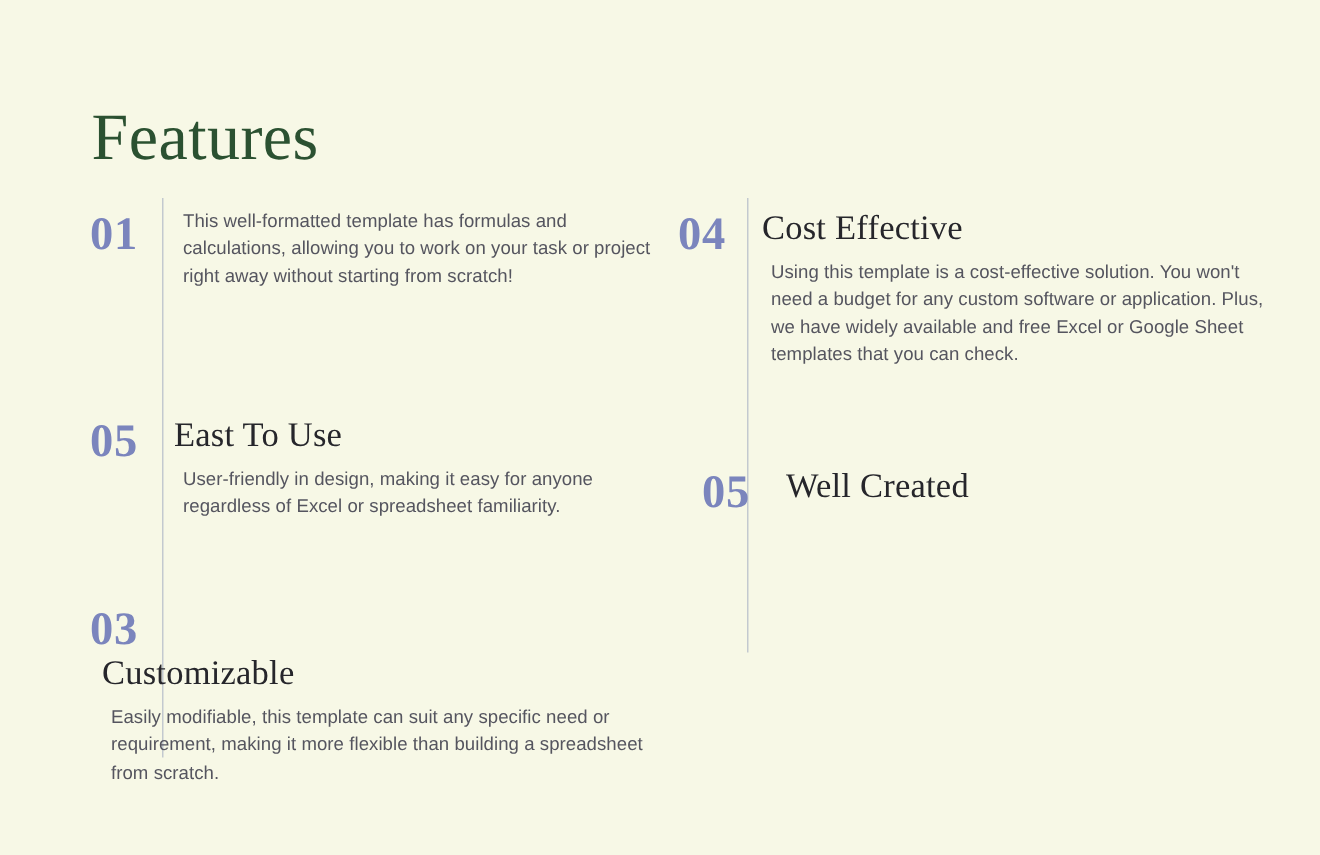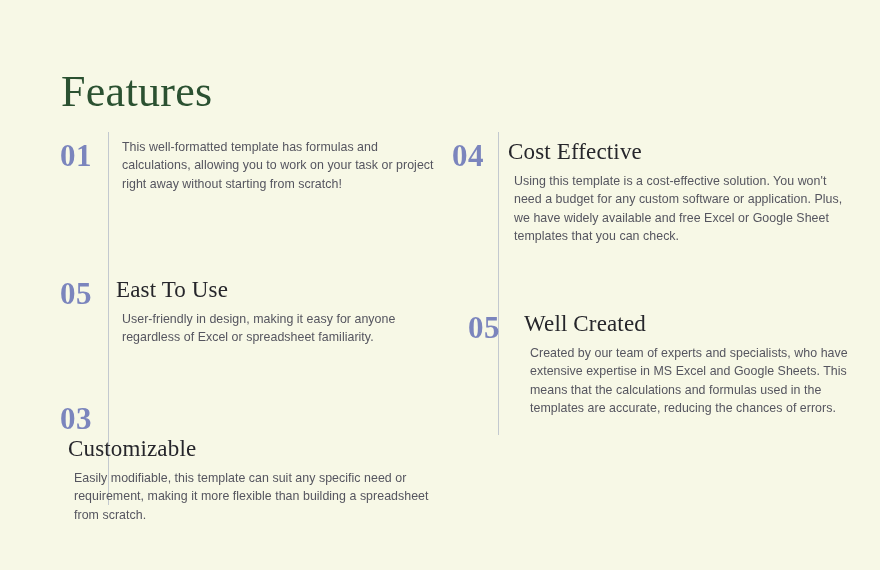--- a/index.html
+++ b/index.html
@@ -148,19 +148,18 @@
       <div class="feature-body">
         <div class="feature-heading">Cost Effective</div>
         <p class="feature-text">Using this template is a cost-effective solution. You won't need a budget for any custom software or application. Plus, we have widely available and free Excel or Google Sheet templates that you can check.</p>
       </div>
     </div>
 
     <div class="feature f05">
       <div class="feature-num">05</div>
       <div class="feature-body">
         <div class="feature-heading">Well Created</div>
-        <p class="feature-text">Created by our team of  experts and specialists, who have extensive expertise in MS Excel and Google Sheets. This means that the calculations and formulas used in the templates are accurate, reducing the chances of errors.</p>
       </div>
     </div>
 
   </div>
 
 </div>
 
 </body></html>

